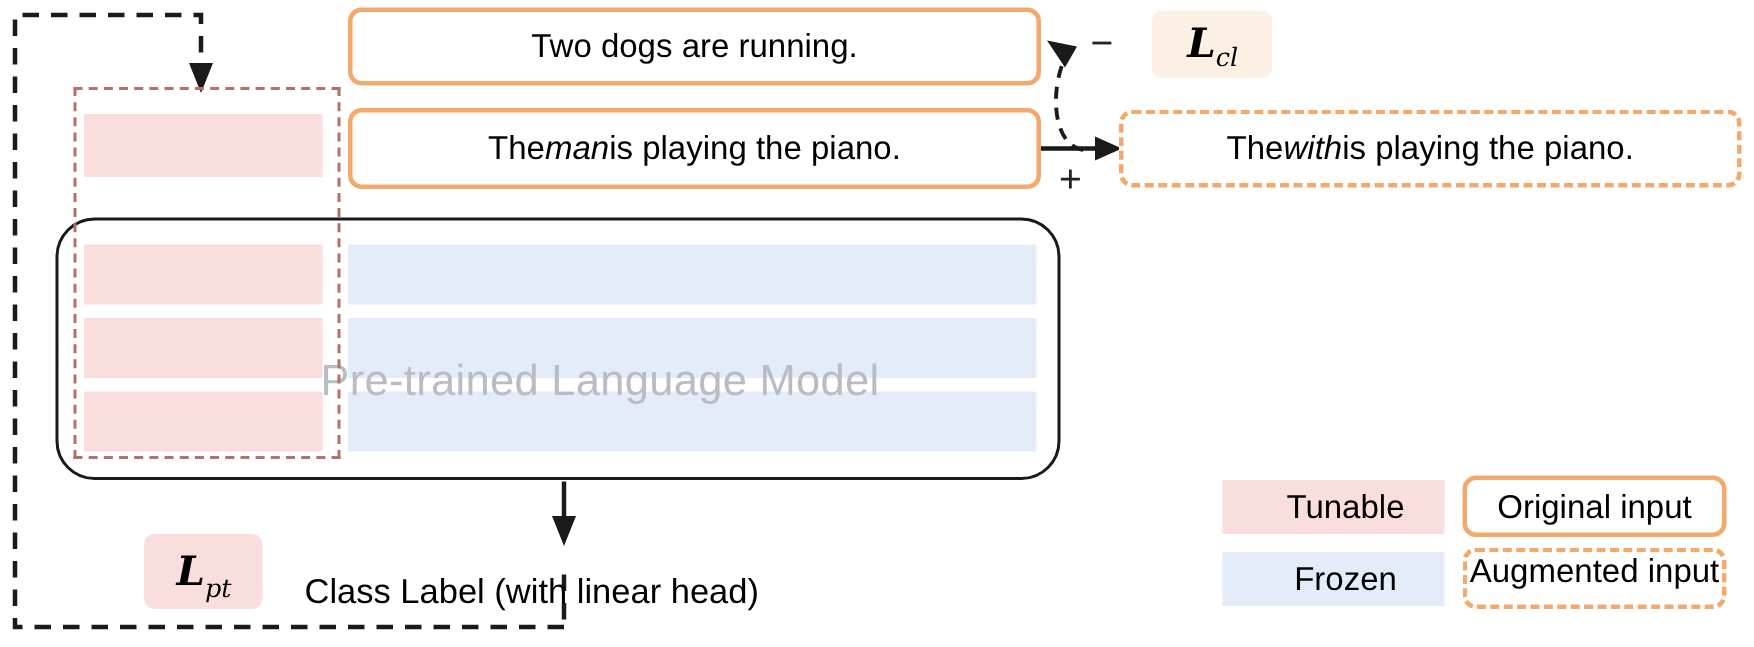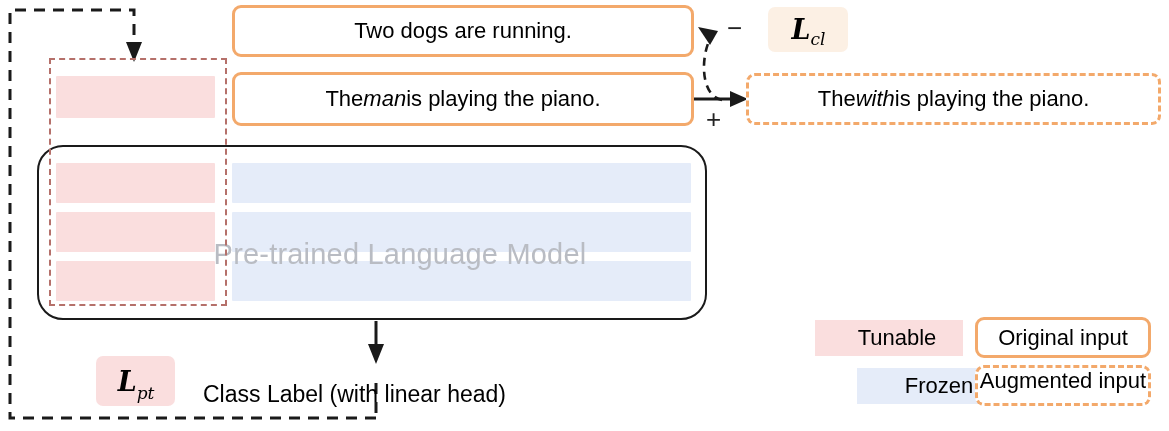--- a/index.html
+++ b/index.html
@@ -58,21 +58,21 @@
   
   .plain{font-size:23px;white-space:nowrap;}
   .sign{font-size:26px;color:#222;font-family:"Liberation Sans",sans-serif;}
 
   
   .leg-swatch{
     display:flex;align-items:center;justify-content:center;
     font-size:22px;white-space:nowrap;padding-left:16px;
   }
   .leg-tunable{left:815px;top:320px;width:148px;height:36px;background:#fadede;}
-  .leg-frozen{left:857px;top:368px;width:148px;height:36px;background:#e5ecf9;}
+  .leg-frozen{left:815px;top:368px;width:148px;height:36px;background:#e5ecf9;}
   .leg-orig{left:975px;top:317px;width:176px;height:41px;
             border:3px solid #f3a96b;border-radius:9px;background:#fff;
             display:flex;align-items:center;justify-content:center;
             font-size:22px;white-space:nowrap;}
   .leg-aug{left:975px;top:365px;width:176px;height:41px;
            border:3.5px dashed #f3a96b;border-radius:9px;background:#fff;
            display:flex;justify-content:center;
            font-size:22px;white-space:nowrap;}
 </style>
 </head>

